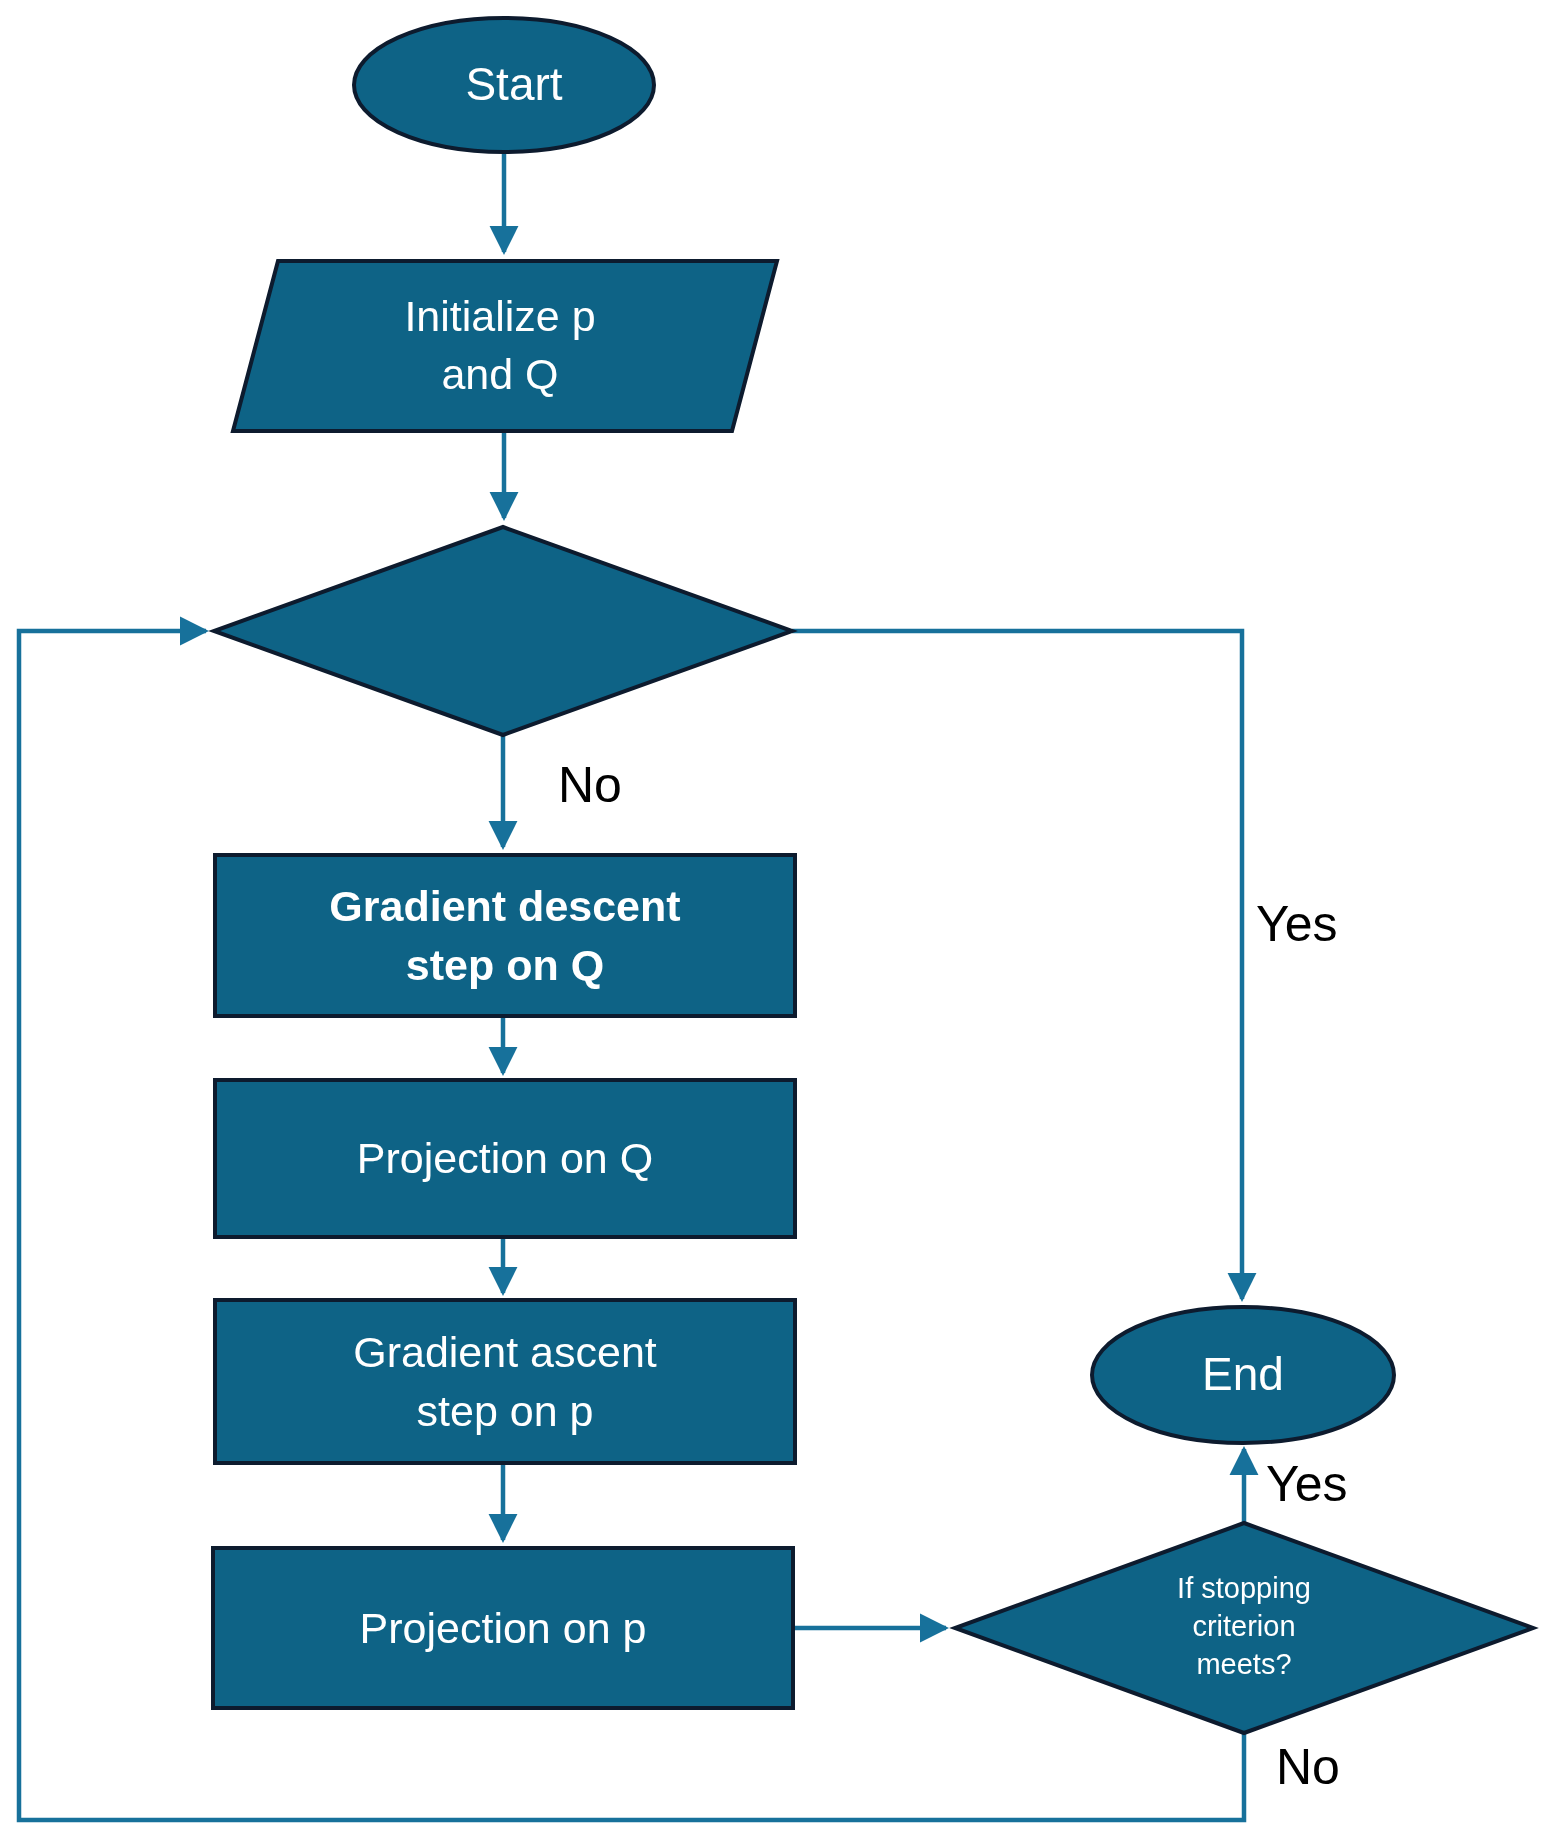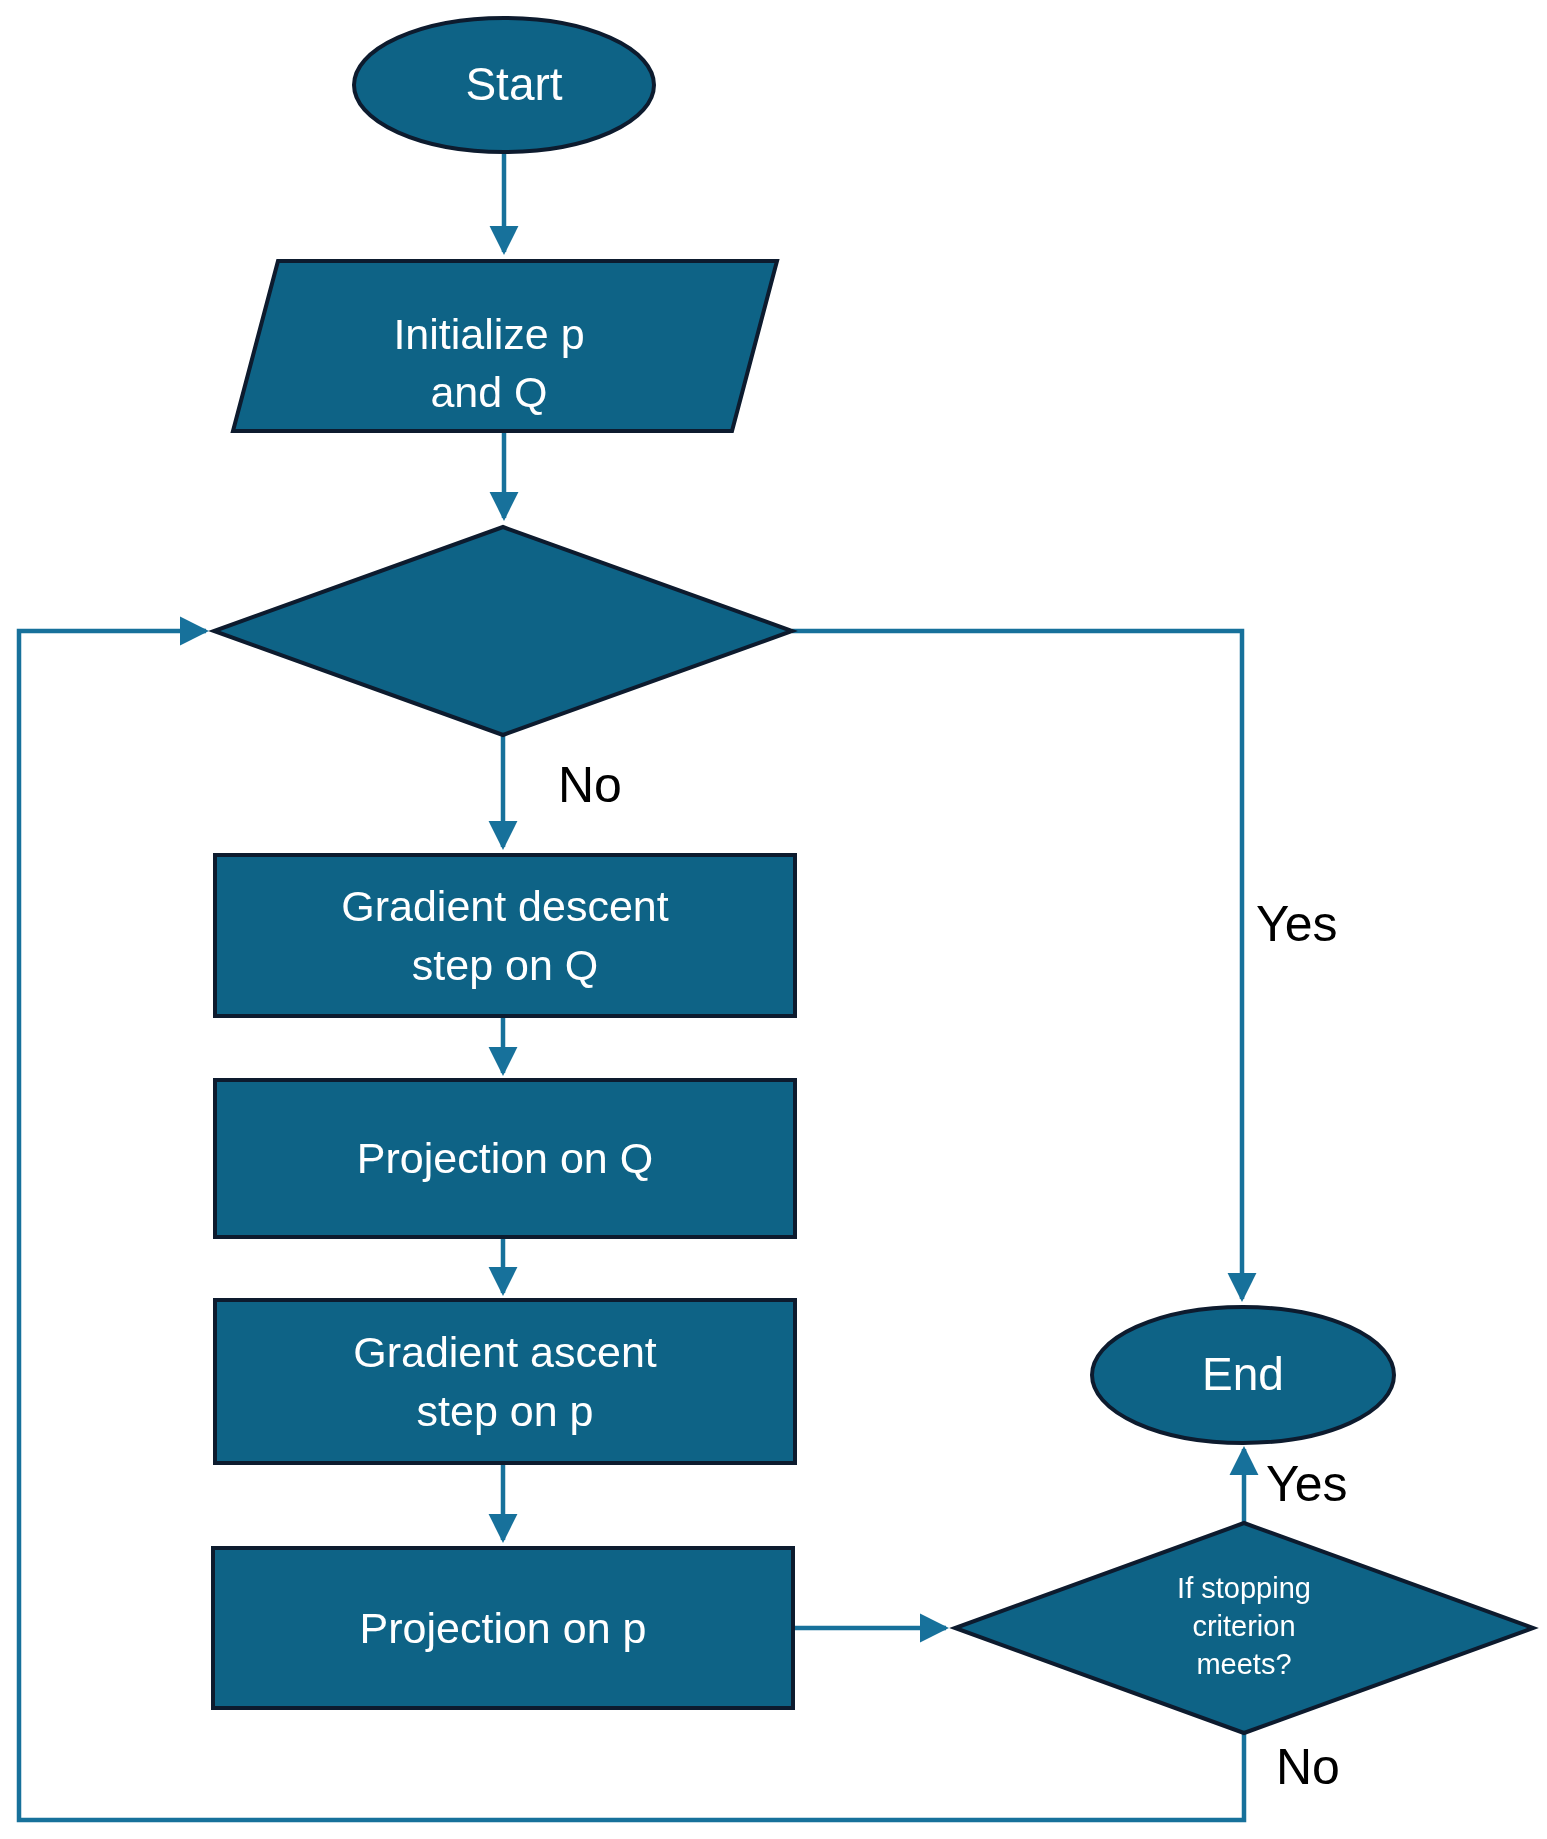--- a/index.html
+++ b/index.html
@@ -70,25 +70,25 @@
     <rect class="node" x="215" y="855" width="580" height="161"></rect>
     <rect class="node" x="215" y="1080" width="580" height="157"></rect>
     <rect class="node" x="215" y="1300" width="580" height="163"></rect>
     <rect class="node" x="213" y="1548" width="580" height="160"></rect>
     <polygon class="node" points="1244,1523 1533,1628 1244,1733 955,1628"></polygon>
     <ellipse class="node" cx="1243" cy="1375" rx="151" ry="68"></ellipse>
   </svg>
 
   <div class="node-label size-lg" style="left:364px;top:20px;width:300px;height:130px;">Start</div>
 
-  <div class="node-label size-md" style="left:224px;top:263px;width:530px;height:164px;margin-top:18px;">Initialize p
+  <div class="node-label size-md" style="left:235px;top:263px;width:530px;height:164px;">Initialize p
 and Q</div>
 
 
-  <div class="node-label size-md" style="left:215px;top:855px;width:580px;height:161px;">Gradient descent
+  <div class="node-label size-md" style="left:215px;top:855px;width:580px;height:161px;font-weight:bold;">Gradient descent
 step on Q</div>
 
   <div class="node-label size-md" style="left:215px;top:1080px;width:580px;height:157px;">Projection on Q</div>
 
   <div class="node-label size-md" style="left:215px;top:1300px;width:580px;height:163px;">Gradient ascent
 step on p</div>
 
   <div class="node-label size-md" style="left:213px;top:1548px;width:580px;height:160px;">Projection on p</div>
 
   <div class="node-label size-sm" style="left:1044px;top:1526px;width:400px;height:200px;">If stopping

